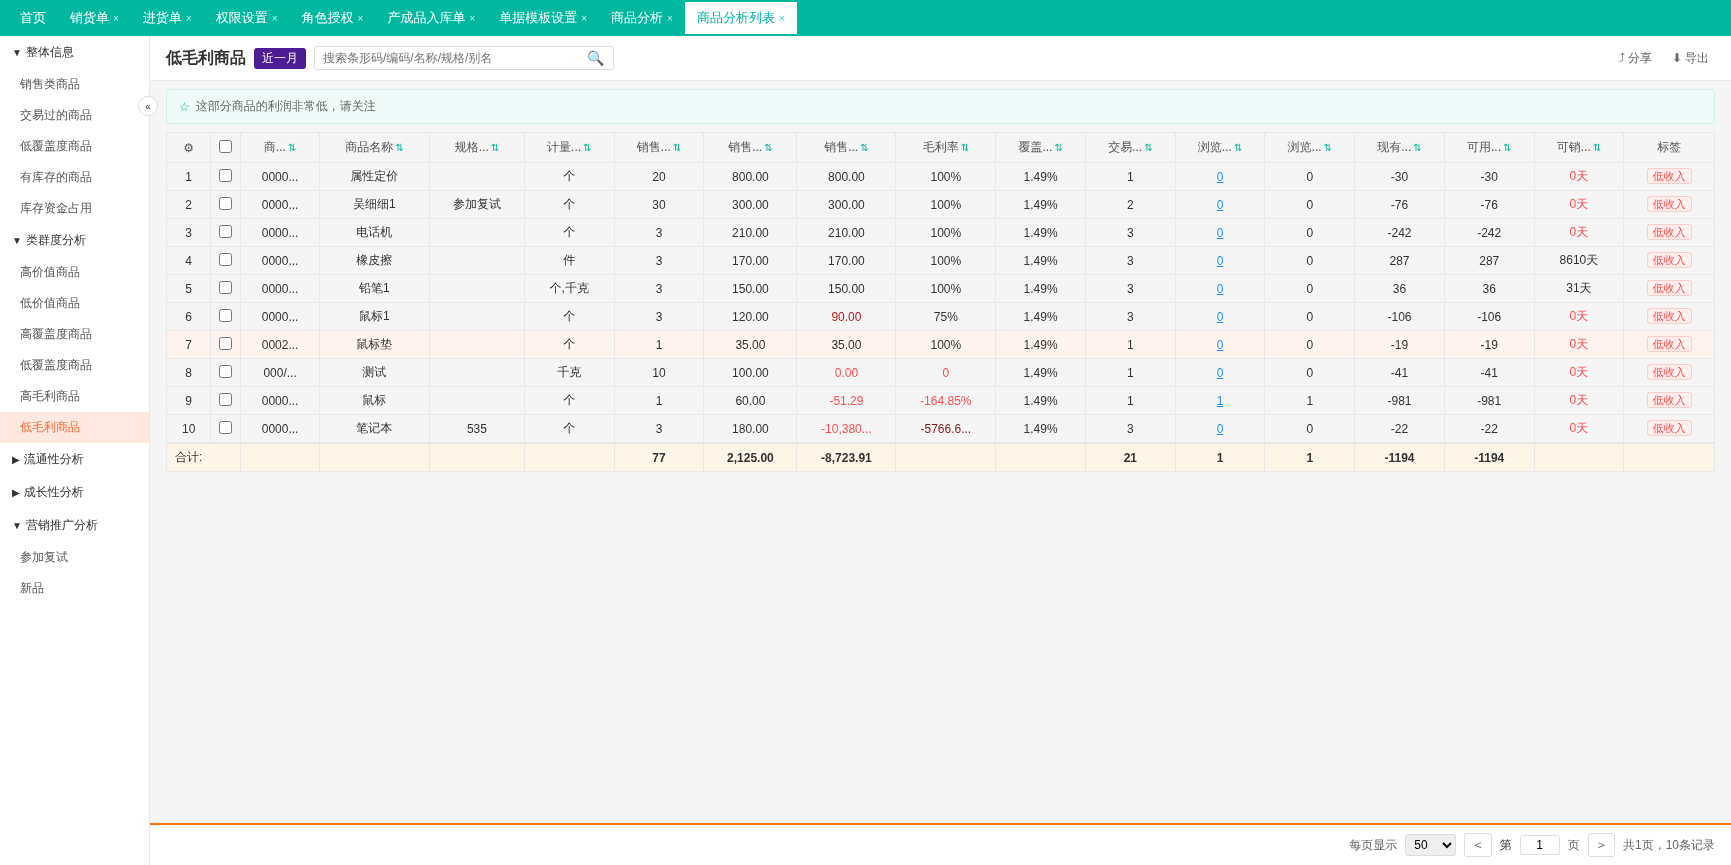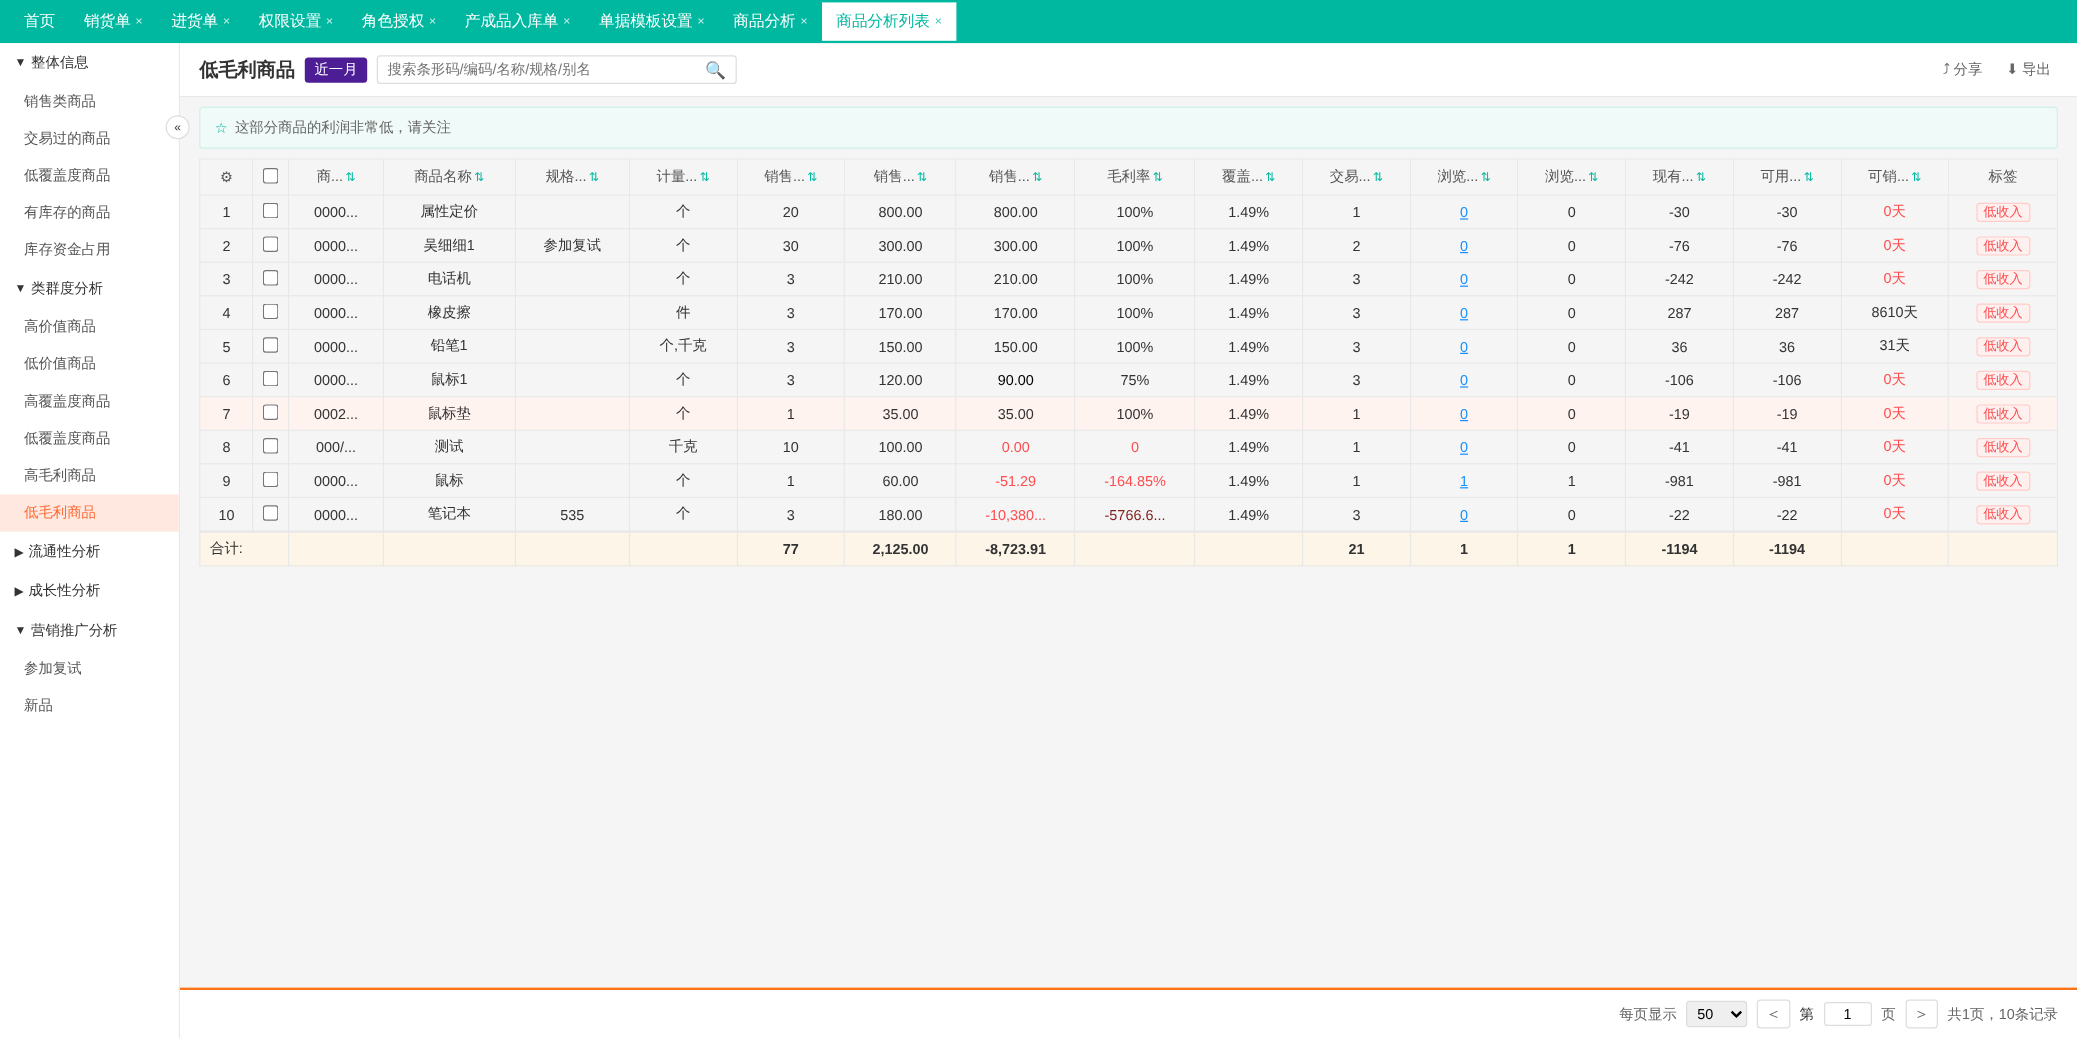--- a/index.html
+++ b/index.html
@@ -493,21 +493,21 @@
   </tr>
             <tr>
     <td>6</td>
     <td class="checkbox-col"><input type="checkbox" style=""></td>
     <td>0000...</td>
     <td>鼠标1</td>
     <td></td>
     <td>个</td>
     <td>3</td>
     <td>120.00</td>
-    <td style="color:#000000">90.00</td>
+    <td style="color:#b91c1c">90.00</td>
     <td style="color:#333">75%</td>
     <td>1.49%</td>
     <td>3</td>
     <td><span class="link-text">0</span></td>
     <td>0</td>
     <td>-106</td>
     <td>-106</td>
     <td style="color:#ff4d4f">0天</td>
     <td><span class="tag-low-income">低收入</span></td>
   </tr>

